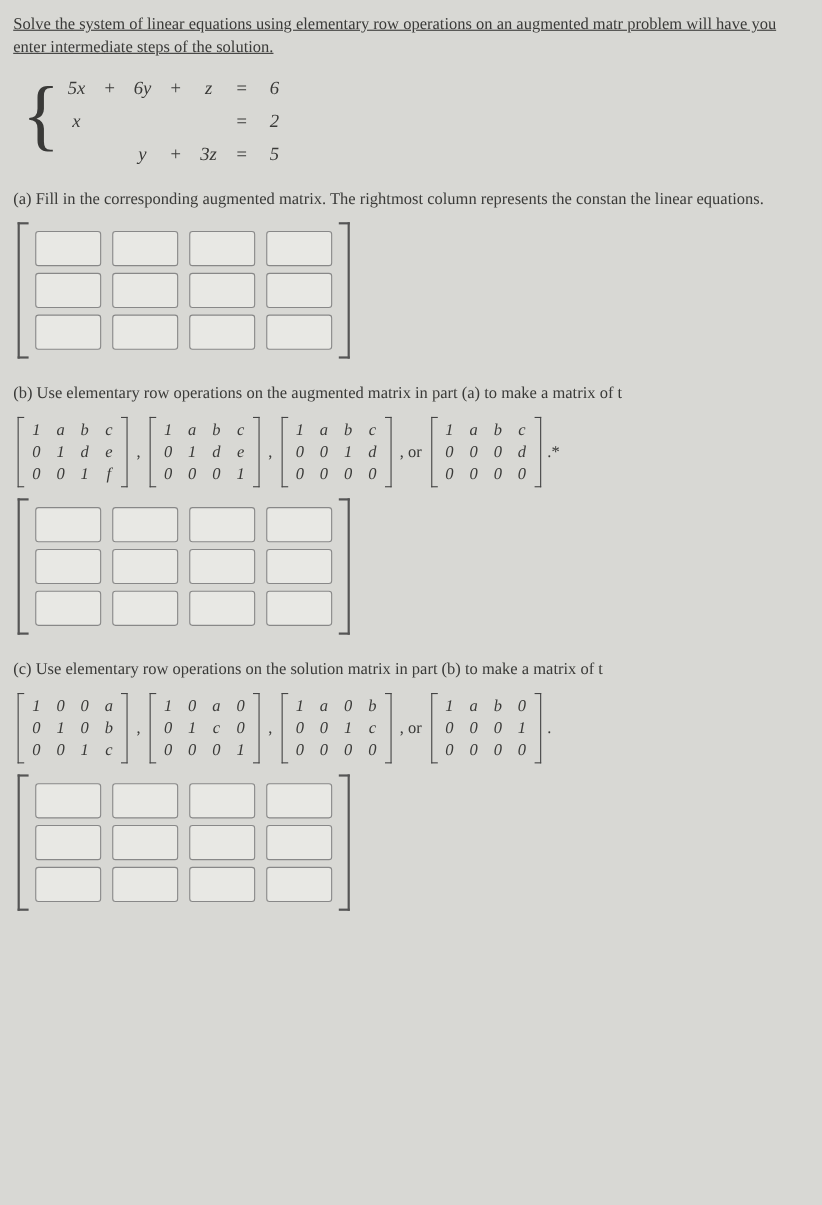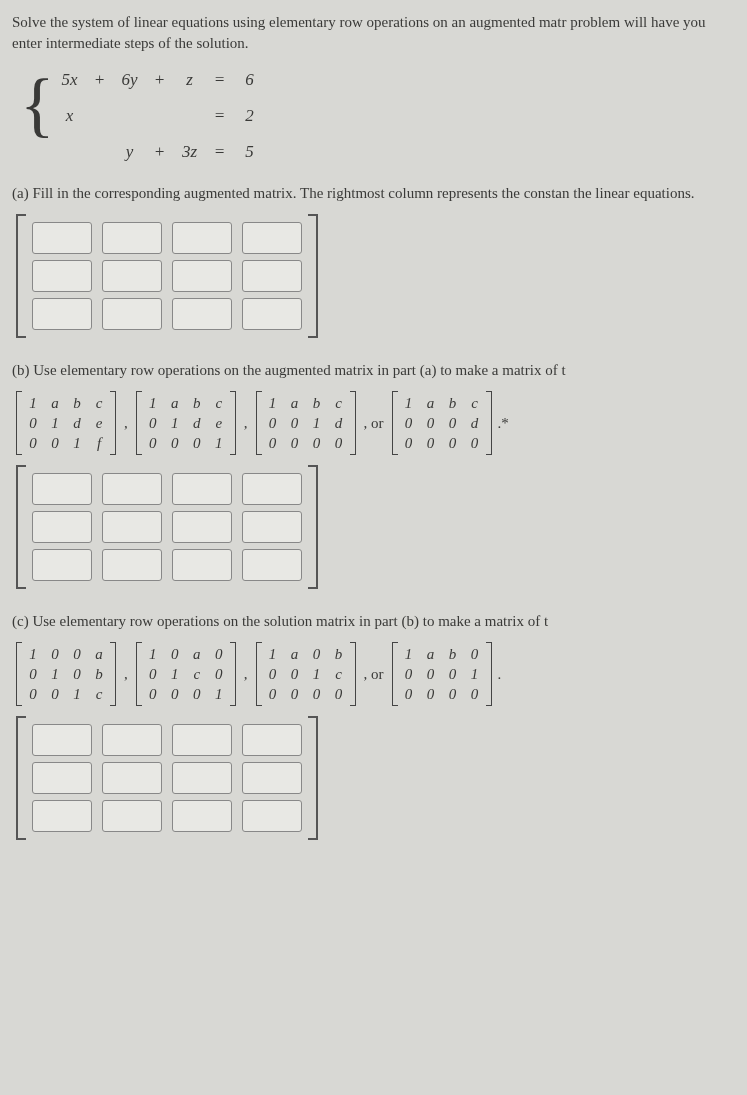--- a/index.html
+++ b/index.html
@@ -6,21 +6,21 @@
   body {
     margin: 0;
     padding: 12px;
     font-family: Georgia, 'Times New Roman', serif;
     background: #d8d8d4;
     color: #3a3a38;
     width: 747px;
     font-size: 15px;
     line-height: 1.4;
   }
-  .intro { margin-bottom: 14px; }
+  .intro { margin-bottom: 14px; text-decoration: underline; }
   .eq-system {
     display: flex;
     align-items: stretch;
     margin: 8px 0 20px 8px;
   }
   .brace {
     font-size: 72px;
     line-height: 72px;
     margin-right: 6px;
     font-weight: 300;
@@ -28,21 +28,20 @@
   }
   .eq-grid {
     display: grid;
     grid-template-columns: repeat(7, auto);
     column-gap: 12px;
     row-gap: 6px;
     align-items: center;
     font-style: italic;
     font-family: 'Times New Roman', serif;
     font-size: 17px;
-    gap: 12px;
   }
   .eq-grid span { min-width: 18px; text-align: center; }
   .part-label { margin: 14px 0 10px 0; }
   .matrix-wrap {
     display: flex;
     align-items: stretch;
     margin: 6px 0 22px 4px;
   }
   .lbr, .rbr {
     width: 10px;

